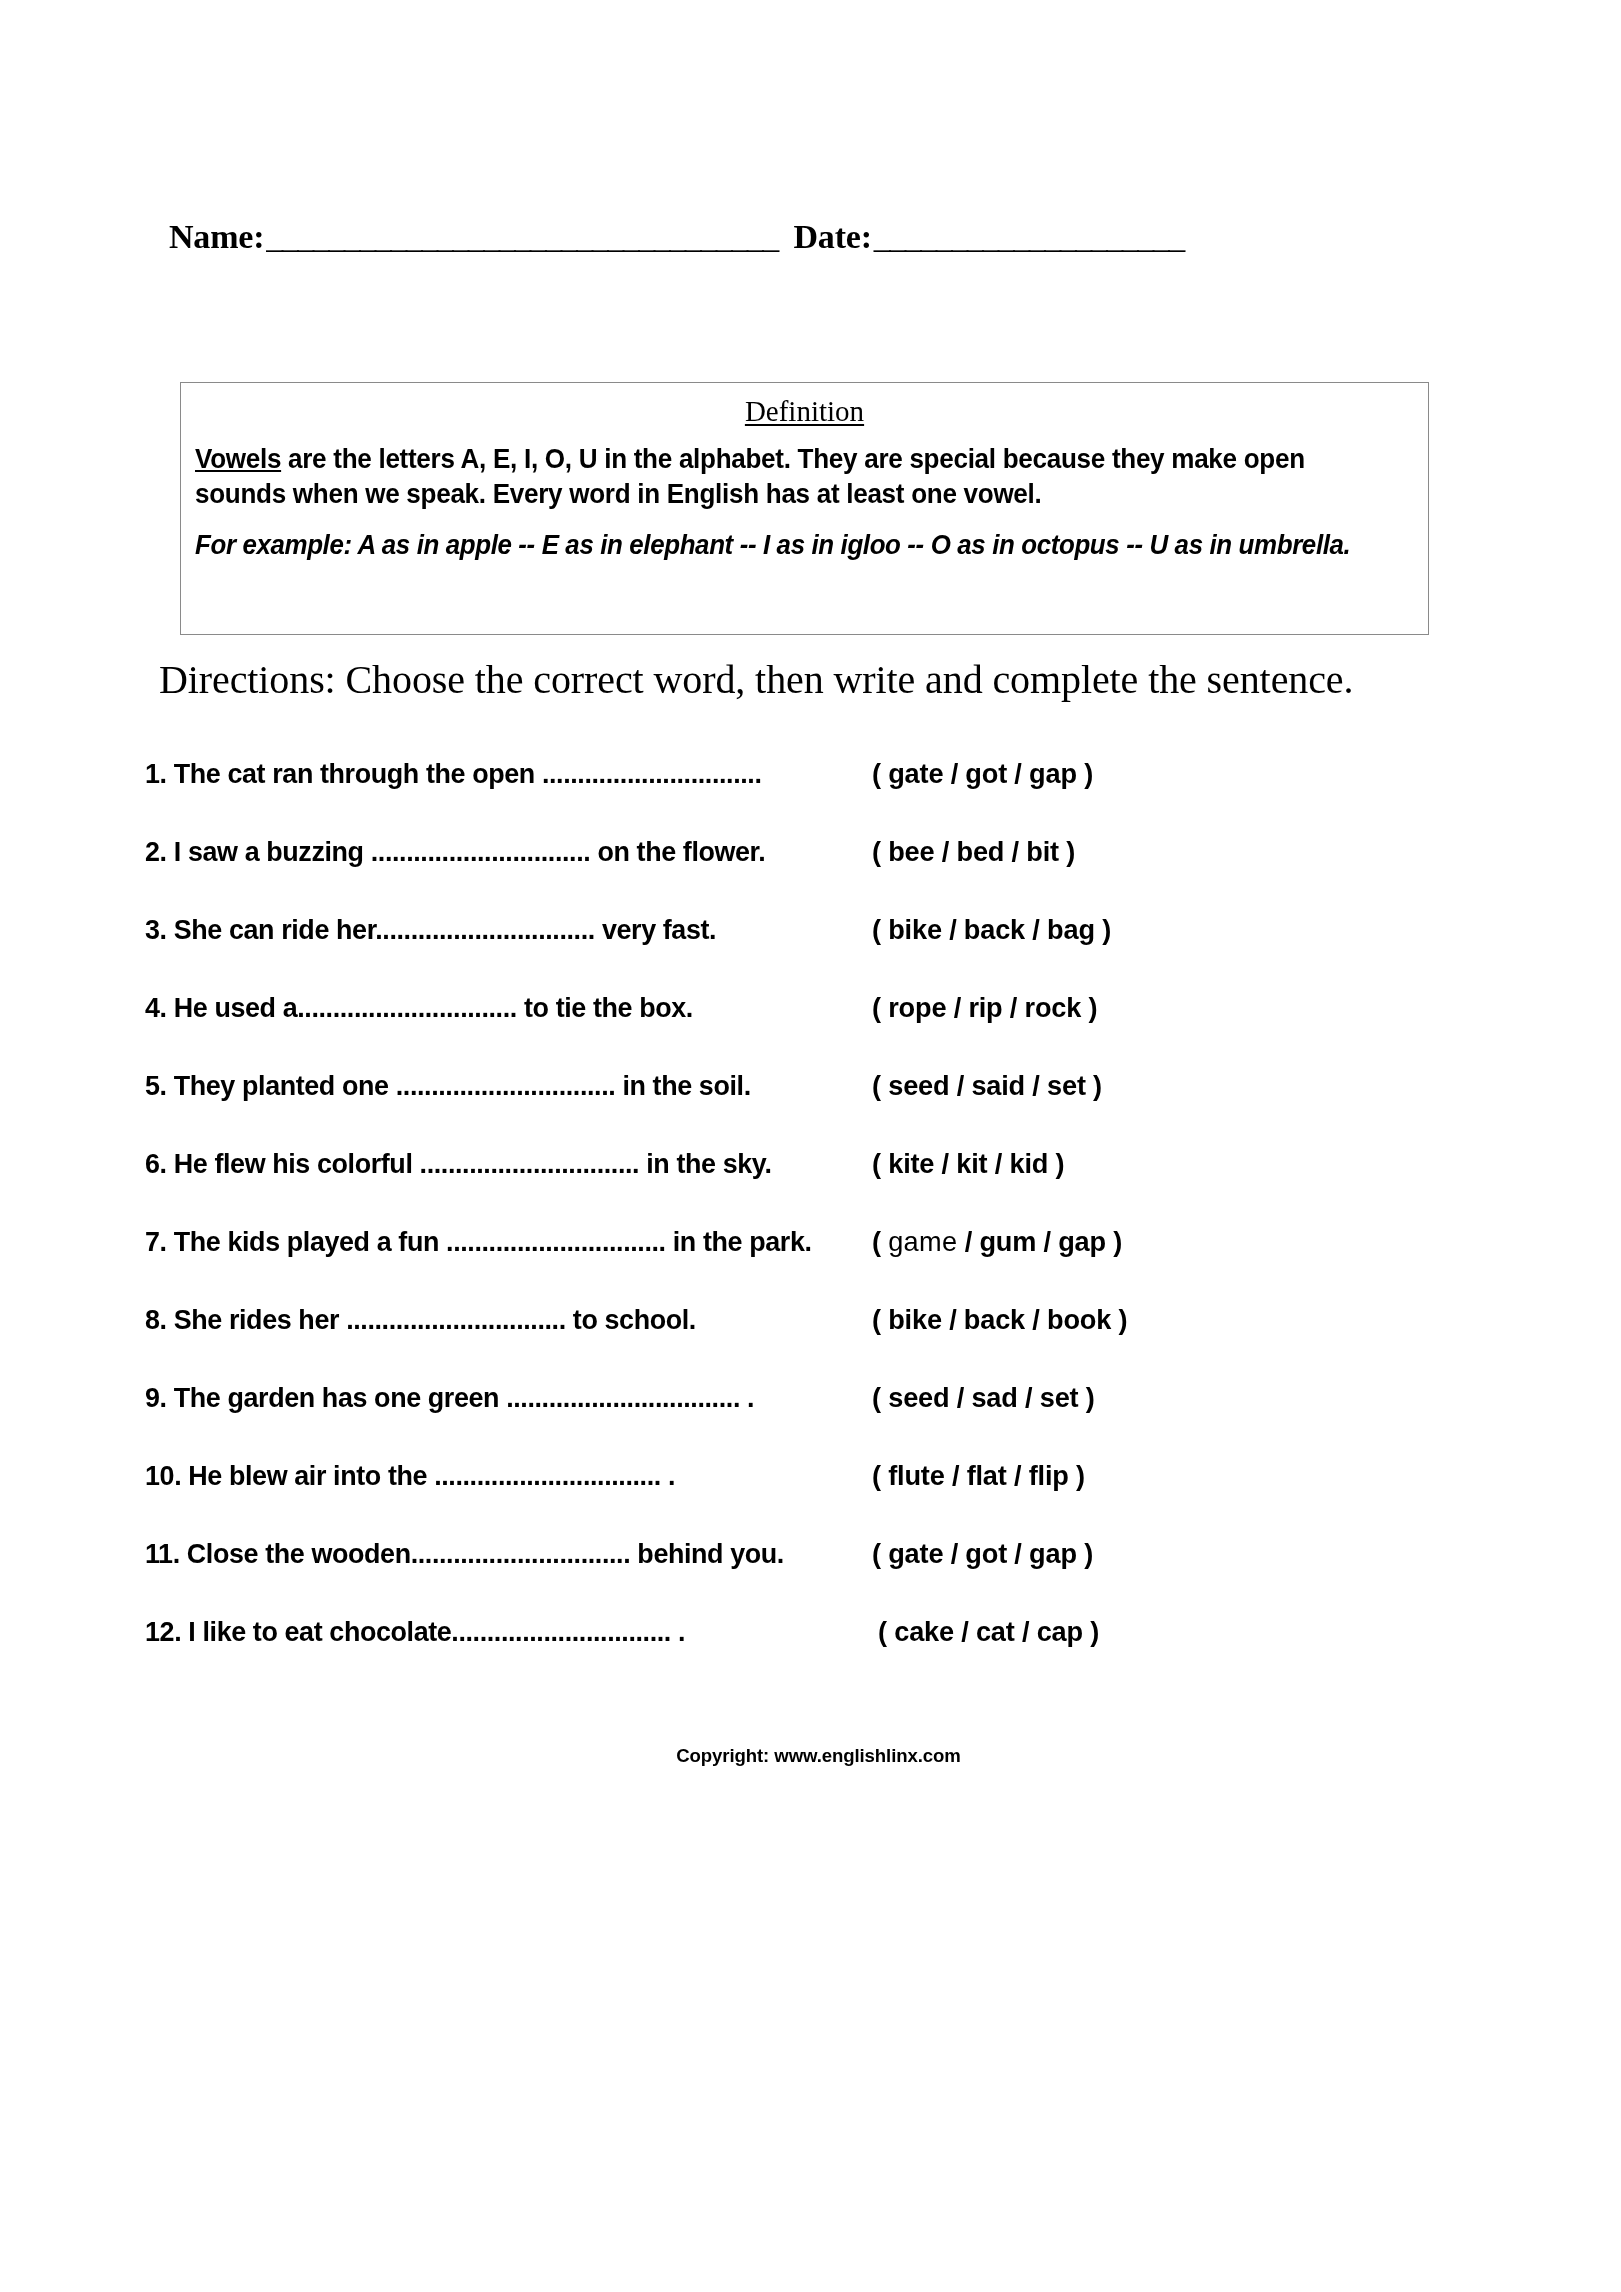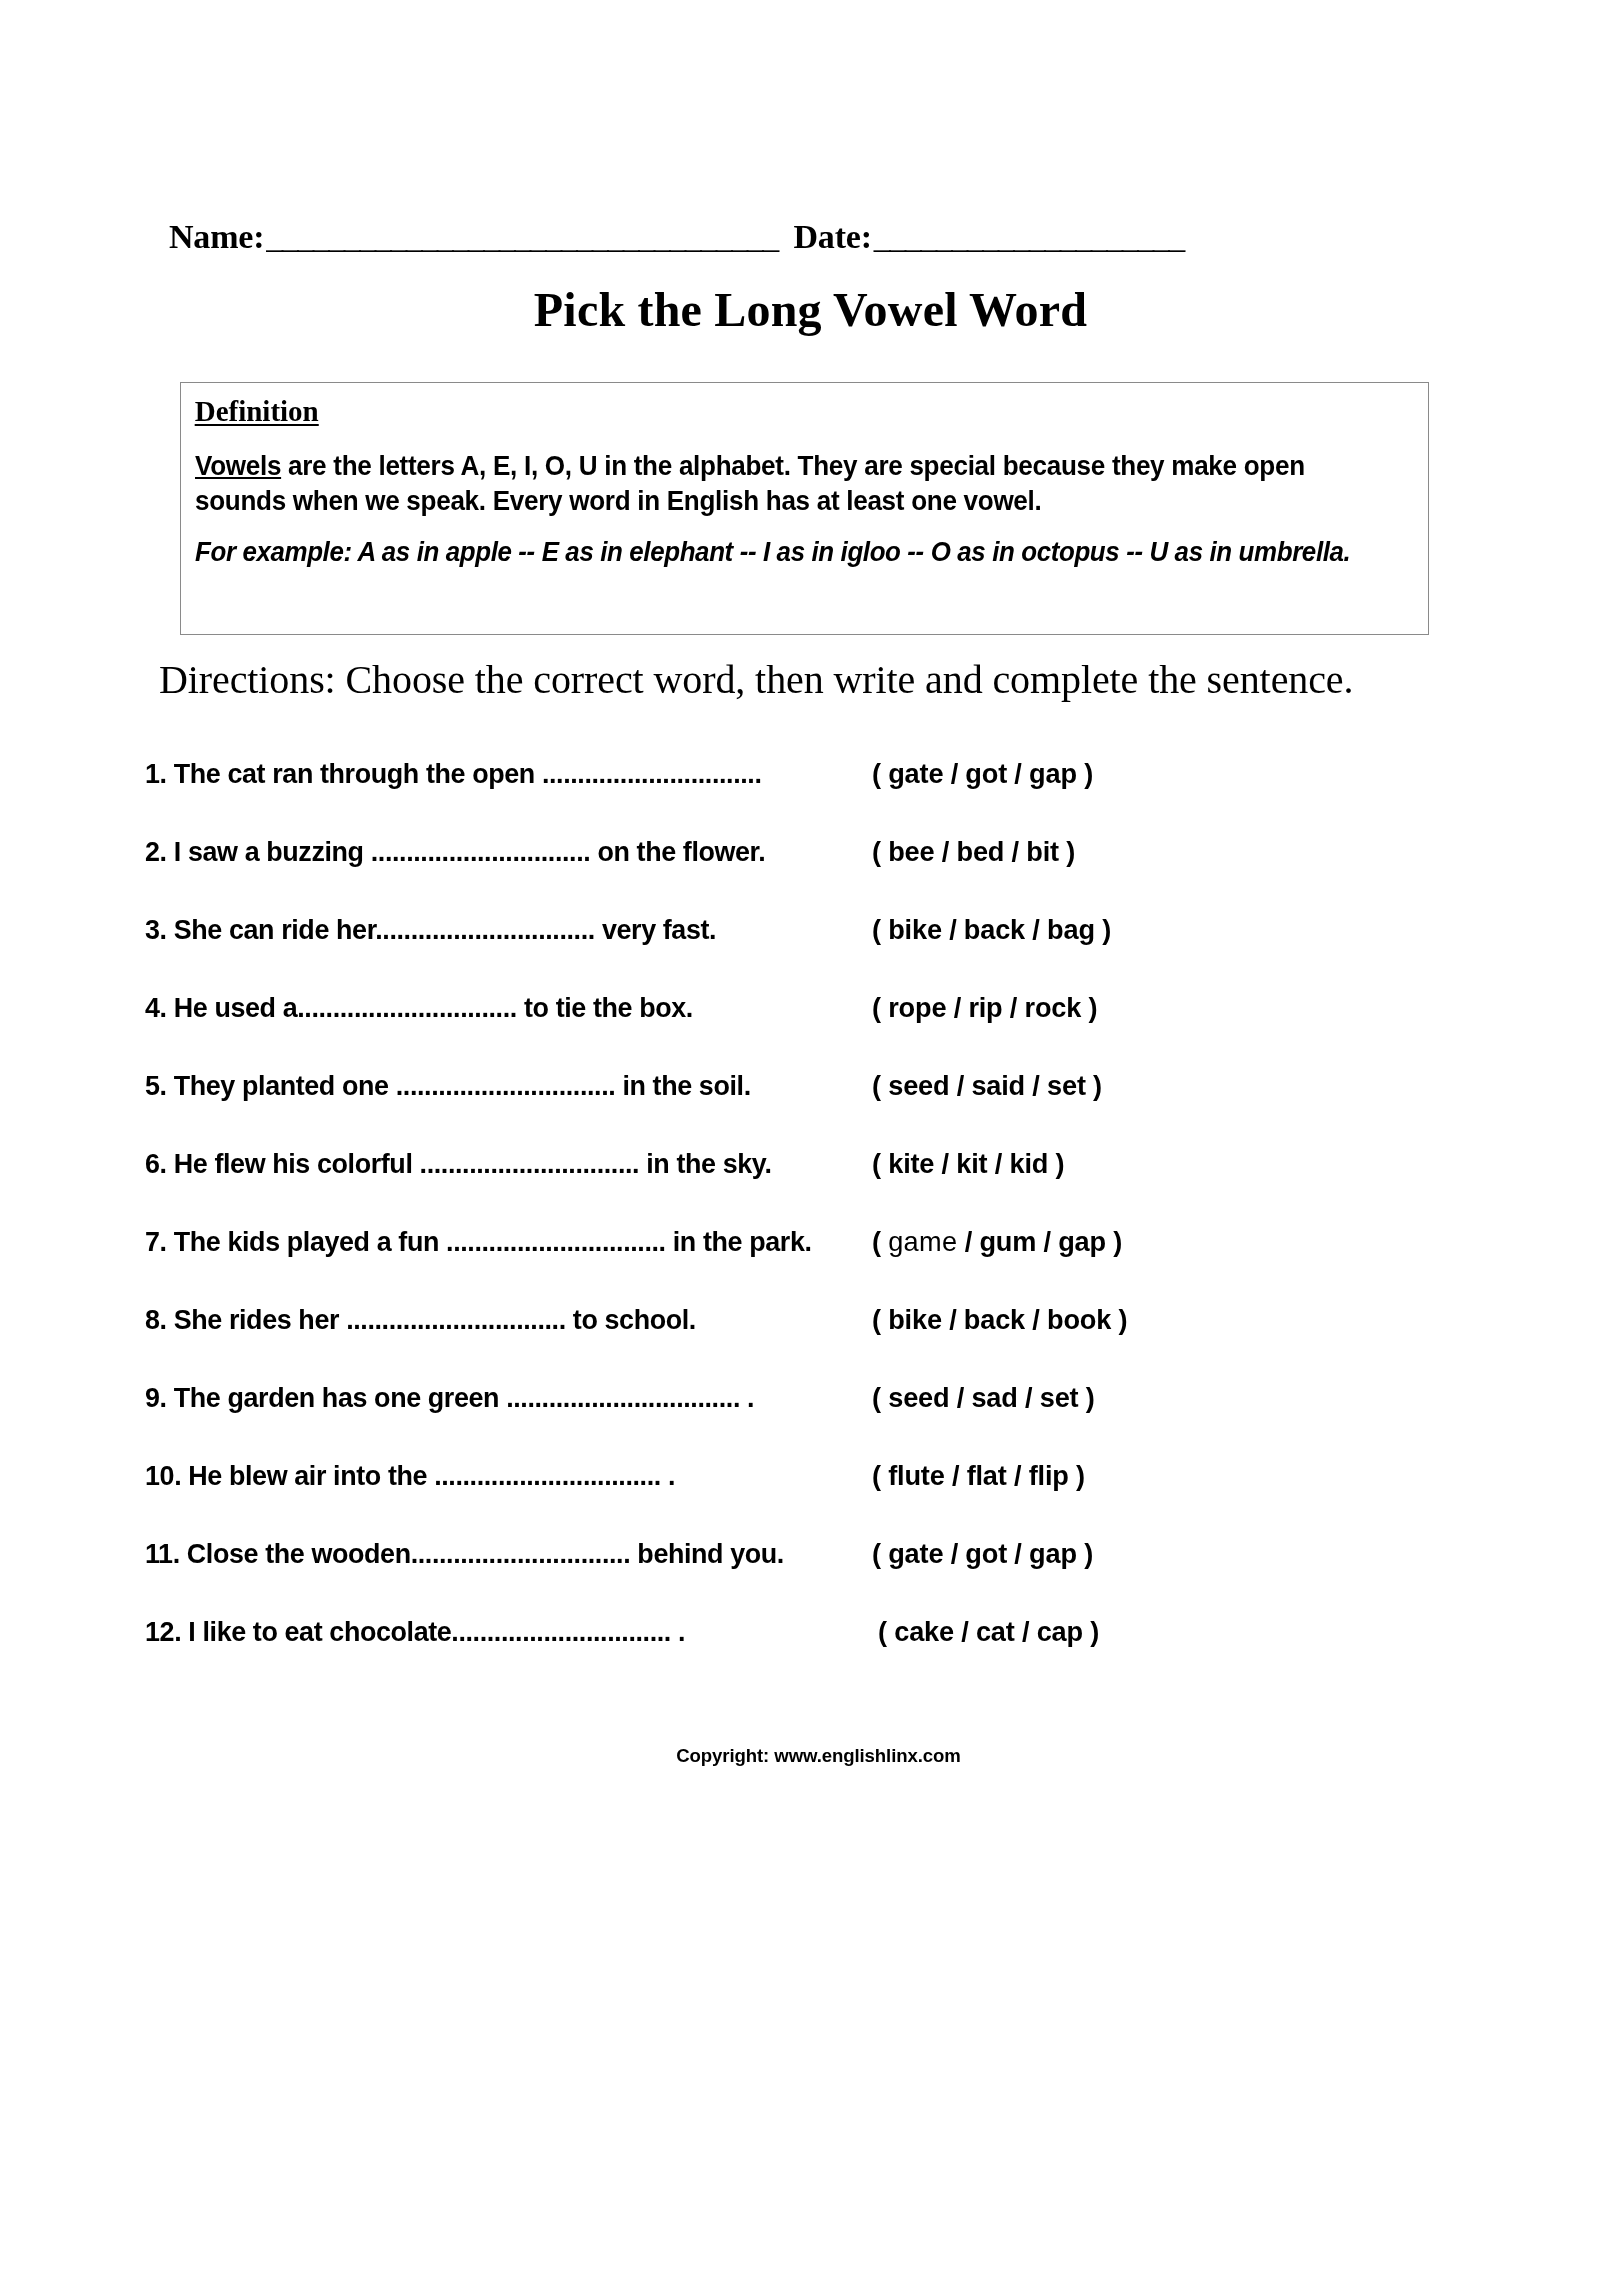--- a/index.html
+++ b/index.html
@@ -66,27 +66,27 @@
     left: 180px;
     top: 382px;
     width: 1249px;
     min-height: 253px;
     border: 1.6px solid #8a8a8a;
     box-sizing: border-box;
     background: #ffffff;
     padding: 11.8px 13.7px 13.7px 13.7px;
   }
   .def-heading {
-    text-align: left;
-    font-family: "Liberation Serif", serif;
-    font-weight: bold;
+    text-align: center;
+    font-family: "Liberation Serif", serif;
+    font-weight: normal;
     font-size: 29px;
     text-decoration: underline;
     text-underline-offset: 2.9px;
-    margin-bottom: 21px;
+    margin-bottom: 14px;
   }
   .def-body {
     font-family: "Liberation Sans", sans-serif;
     font-weight: bold;
     font-size: 27px;
     line-height: 1.30;
     letter-spacing: -0.3px;
     transform: scaleX(0.965);
     transform-origin: left center;
   }
@@ -172,21 +172,20 @@
 <div class="page">
 
   <div class="namedate">
     <span class="nd-label">Name:</span>
     <span class="nd-rule">_________________________________</span>
     <span class="nd-gap"></span>
     <span class="nd-label">Date:</span>
     <span class="nd-rule">____________________</span>
   </div>
 
-  <div class="title">Pick the Long Vowel Word</div>
 
   <div class="defbox">
     <div class="def-heading">Definition</div>
     <div class="def-body"><span class="u">Vowels</span><span> are the letters A, E, I, O, U in the alphabet. They are special because they make open sounds when we speak. Every word in English has at least one vowel.</span></div>
     <div class="def-example">For example:   A as in apple --  E as in elephant  --  I as in igloo  --   O as in octopus -- U as in umbrella.</div>
   </div>
 
   <div class="directions">Directions: Choose the correct word, then write and complete the sentence.</div>
 
   <div class="questions">

